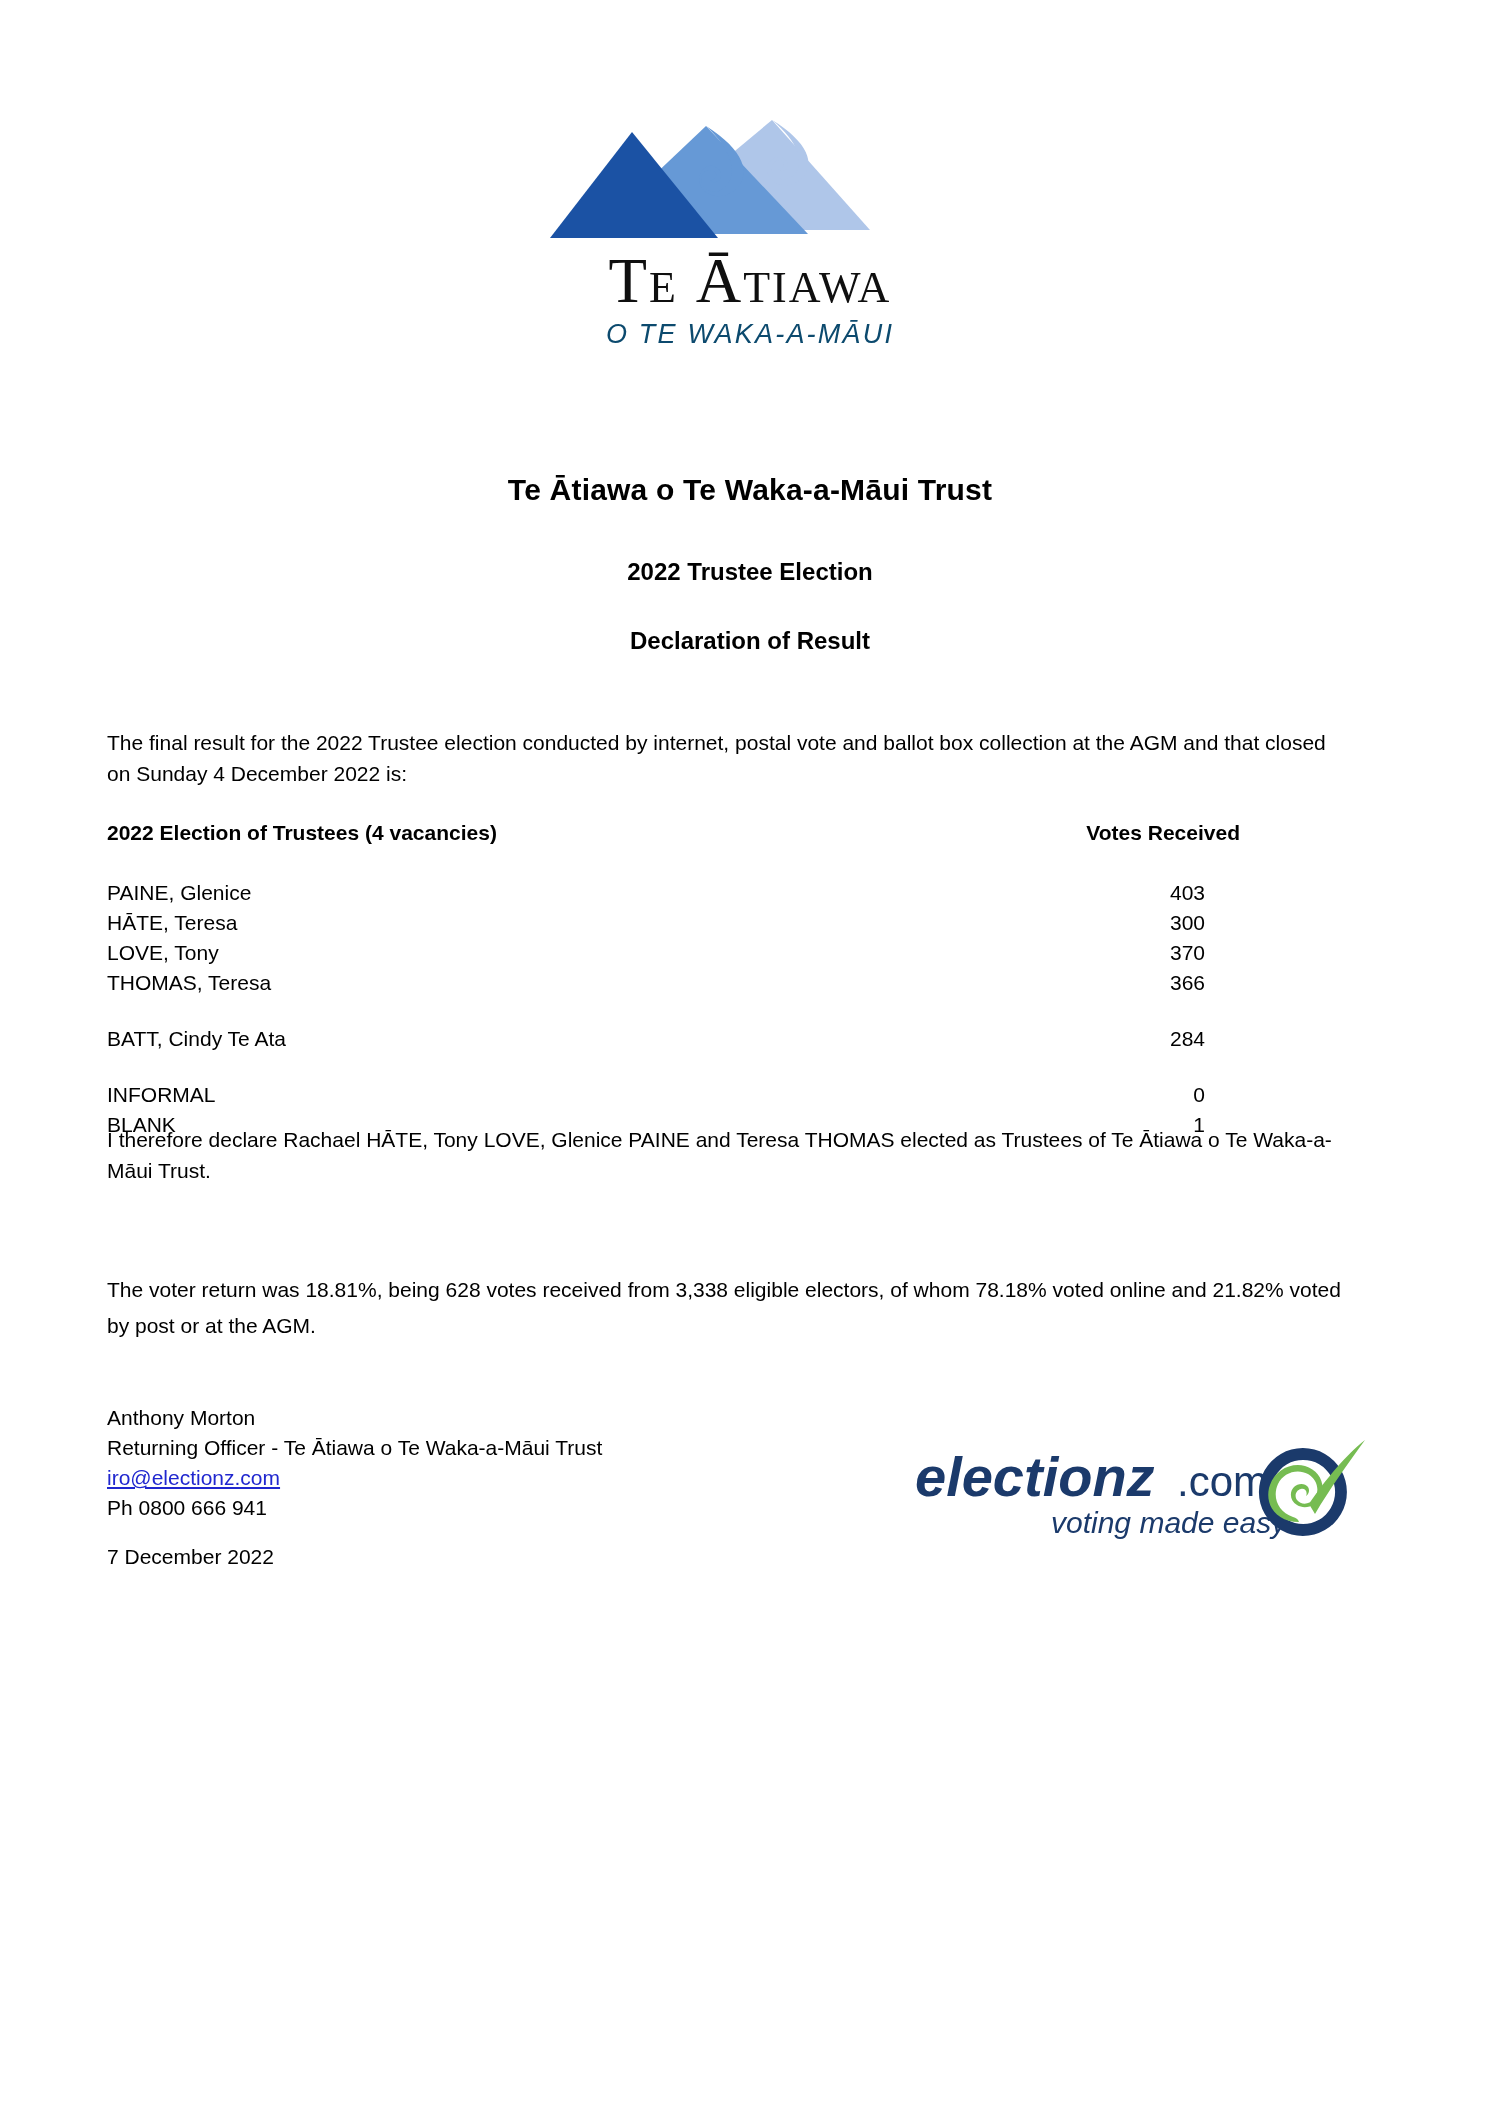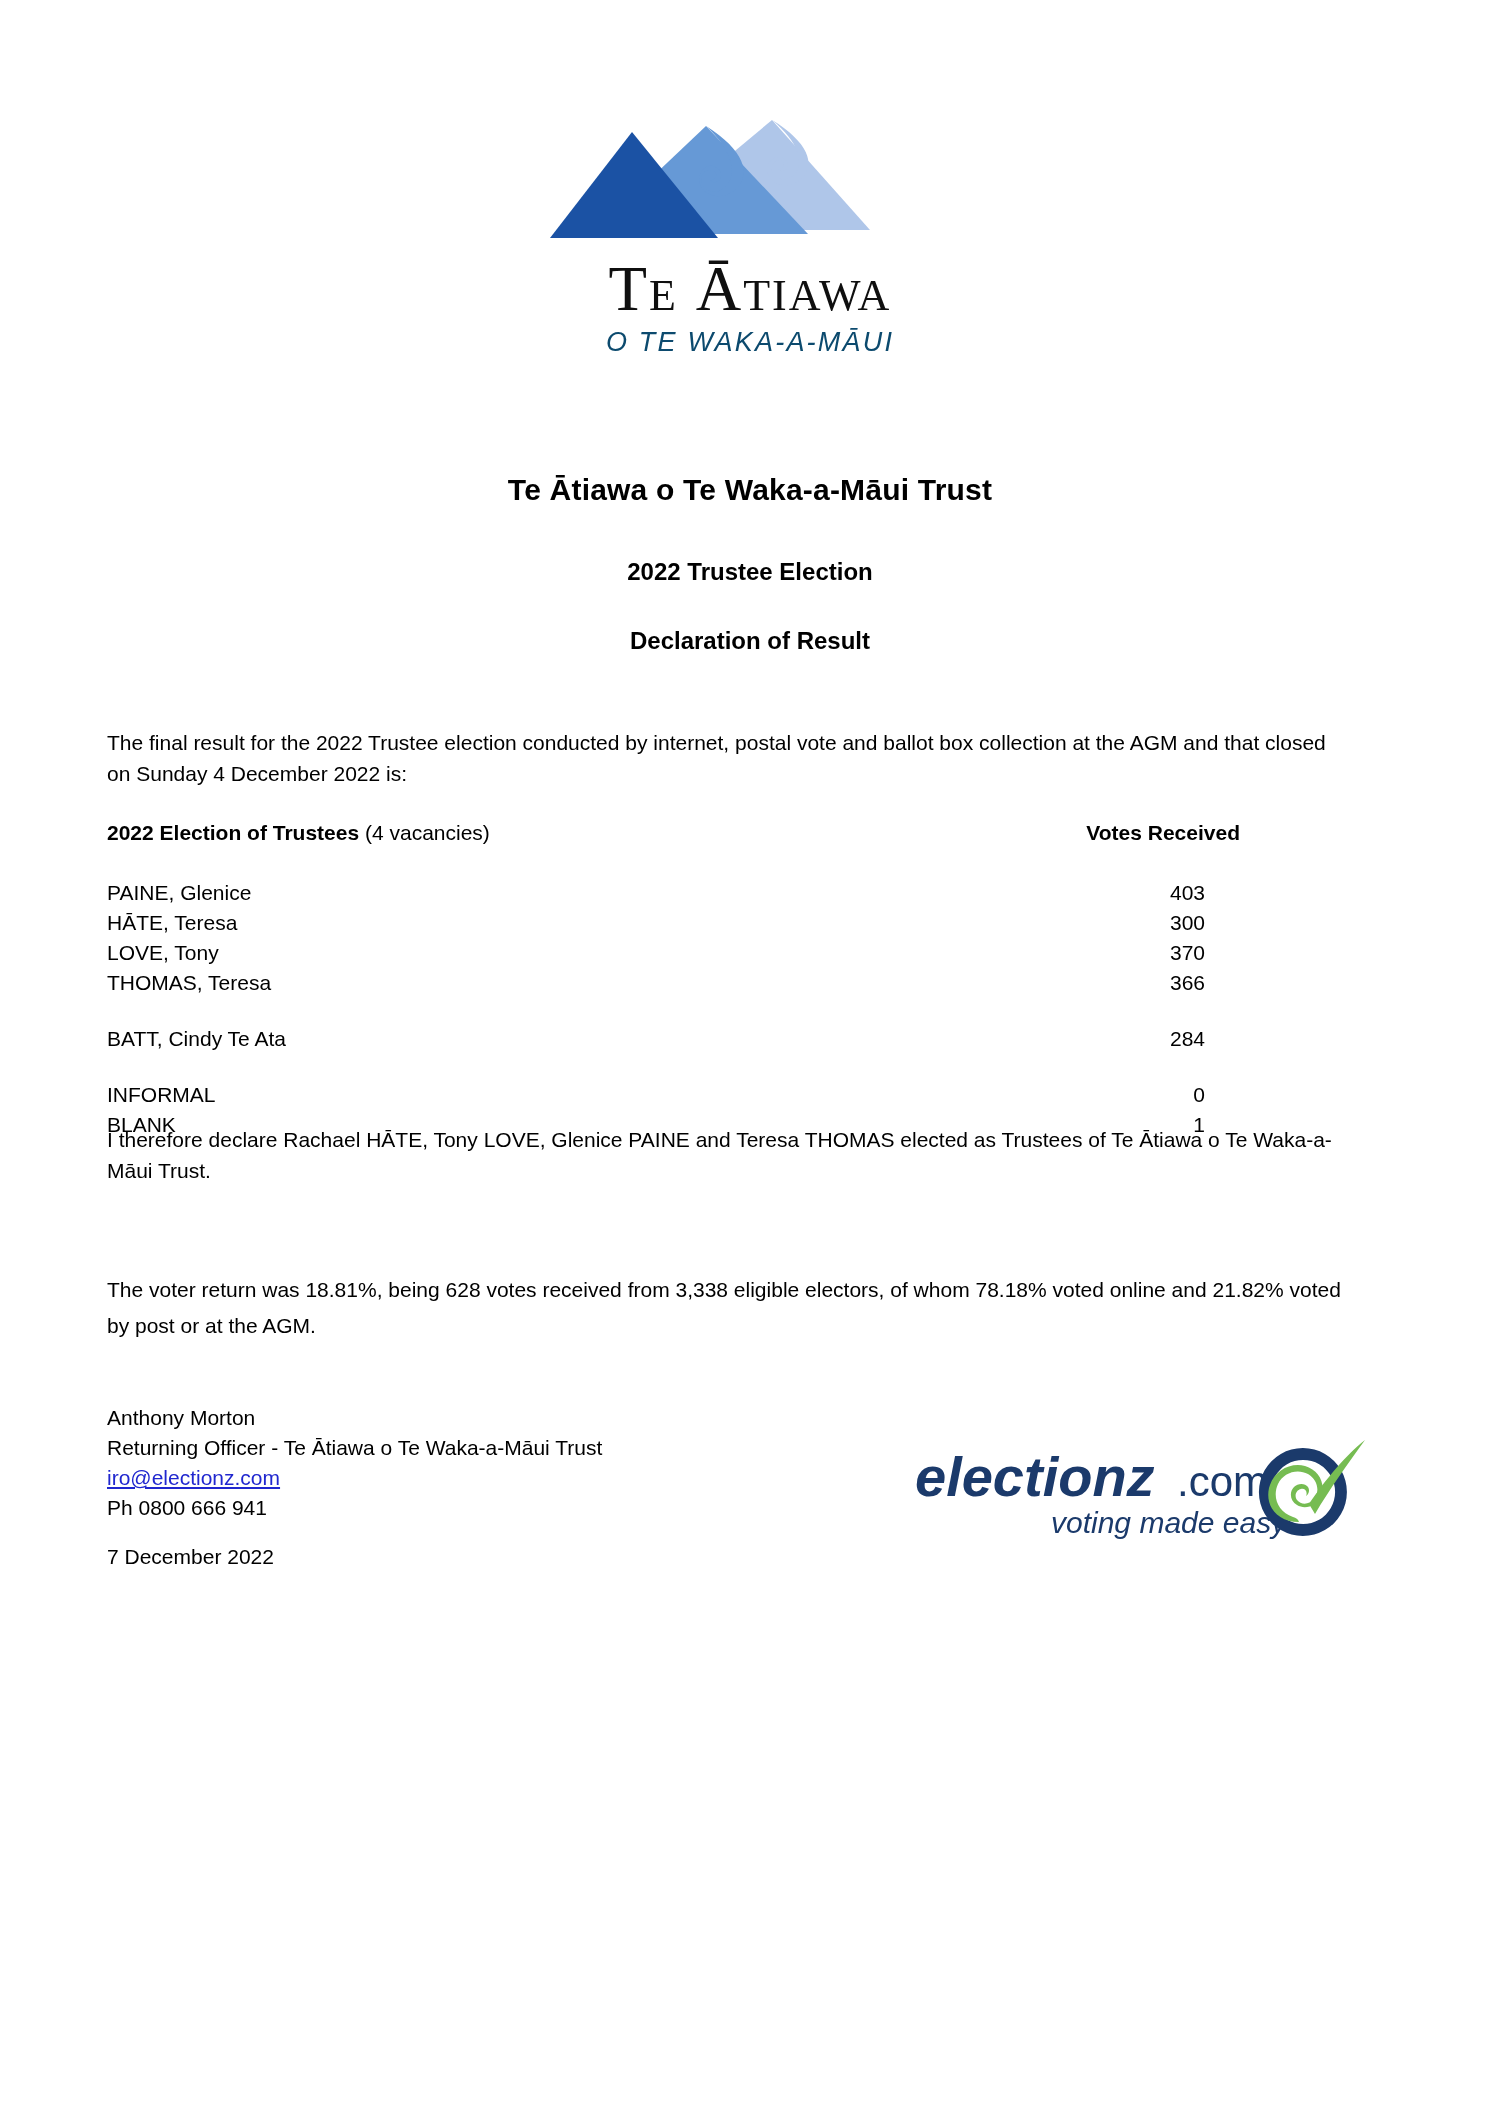--- a/index.html
+++ b/index.html
@@ -41,21 +41,21 @@
   }
   .logo-mark svg { display: block; }
 
   .logo-wordmark {
     font-family: "Liberation Serif", serif;
     font-size: 63px;
     letter-spacing: 2px;
     color: #0f0f0f;
     font-variant: small-caps;
     line-height: 1.05;
-    margin-top: 14px;
+    margin-top: 6px;
     white-space: nowrap;
   }
   .logo-tagline {
     font-family: "Liberation Sans", sans-serif;
     font-style: italic;
     font-size: 27px;
     letter-spacing: 2.2px;
     color: #0c4a6e;
     margin-top: 5px;
     white-space: nowrap;
@@ -103,21 +103,21 @@
 
   .table-head {
     position: absolute;
     left: 107px;
     top: 818px;
     width: 1240px;
     font-size: 21px;
     line-height: 30px;
   }
   .table-head .th-label { font-weight: bold; }
-  .table-head .th-note { font-weight: normal; }
+  .table-head .th-note { font-weight: bold; }
   .table-head .th-votes {
     position: absolute;
     left: 0;
     top: 0;
     width: 1133px;
     text-align: right;
     font-weight: bold;
   }
 
   .results {

